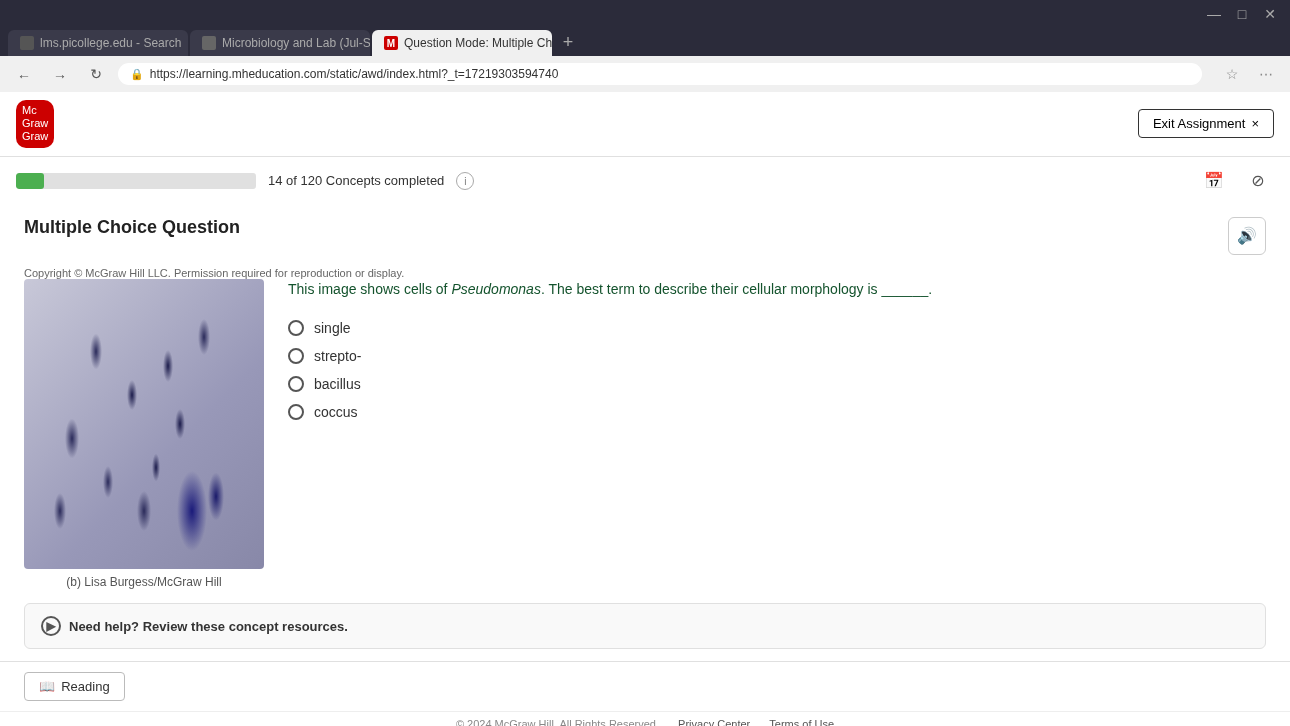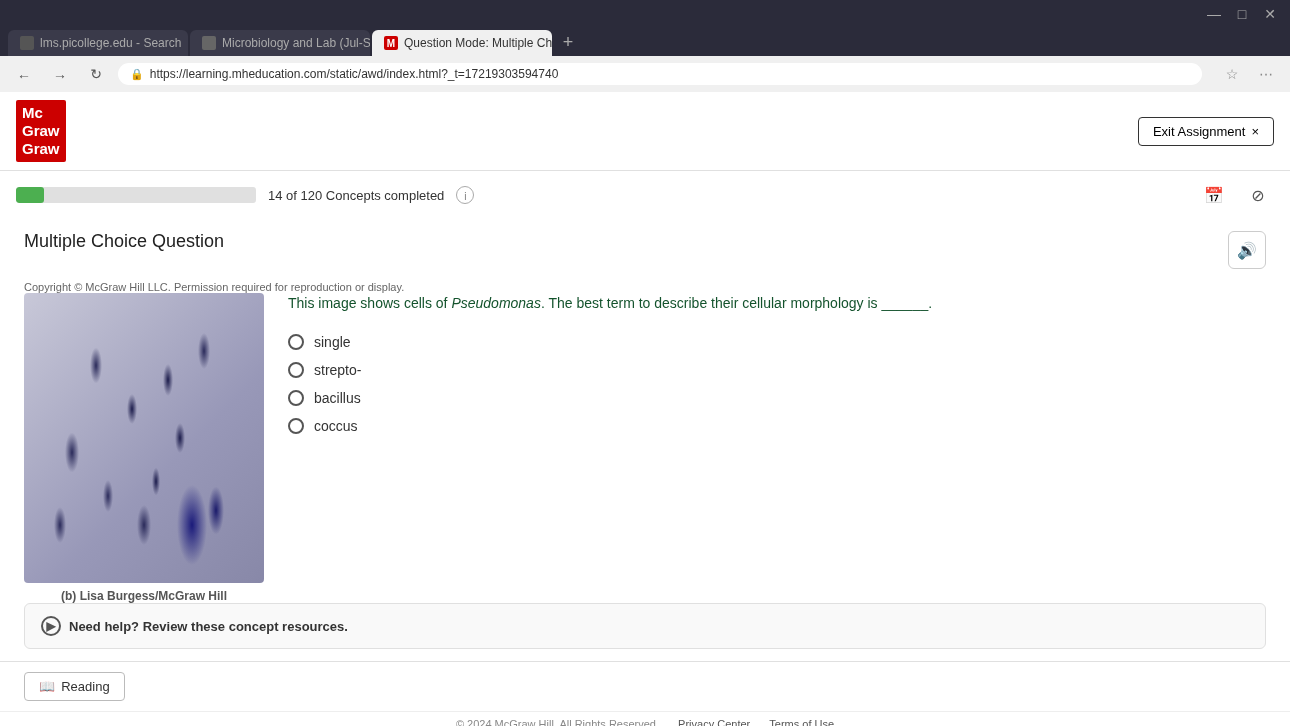--- a/index.html
+++ b/index.html
@@ -187,25 +187,25 @@
       align-items: center;
       justify-content: space-between;
       padding: 8px 16px;
       background: white;
       border-bottom: 1px solid #e0e0e0;
     }
 
     .mgh-logo {
       background: #c00;
       color: white;
-      font-size: 15px;
-      font-weight: bold;
+      font-size: 11px;
+      font-weight: normal;
       padding: 4px 6px;
       line-height: 1.2;
-      border-radius: 2px;
+      border-radius: 10px;
     }
 
     .exit-assignment-btn {
       border: 1px solid #333;
       background: white;
       padding: 6px 14px;
       border-radius: 4px;
       font-size: 13px;
       cursor: pointer;
       display: flex;
@@ -291,21 +291,21 @@
       gap: 16px;
       margin-bottom: 12px;
     }
 
     .question-title-area {
       flex: 1;
     }
 
     .question-type-label {
       font-size: 18px;
-      font-weight: normal;
+      font-weight: bold;
       color: #222;
       margin-bottom: 8px;
     }
 
     .audio-btn {
       width: 38px;
       height: 38px;
       border: 1px solid #ccc;
       border-radius: 6px;
       display: flex;
@@ -355,21 +355,20 @@
         radial-gradient(ellipse 5px 15px at 65% 50%, #1a1a4a 0%, transparent 100%),
         radial-gradient(ellipse 7px 20px at 50% 80%, #2a2a5a 0%, transparent 100%),
         radial-gradient(ellipse 15px 40px at 70% 80%, #1a1a7a 0%, transparent 100%);
     }
 
     .image-caption {
       font-size: 12px;
       color: #555;
       text-align: center;
       margin-top: 6px;
-      font-weight: bold;
     }
 
     .question-text-area {
       flex: 1;
     }
 
     .question-text {
       font-size: 14px;
       color: #14532d;
       line-height: 1.5;

